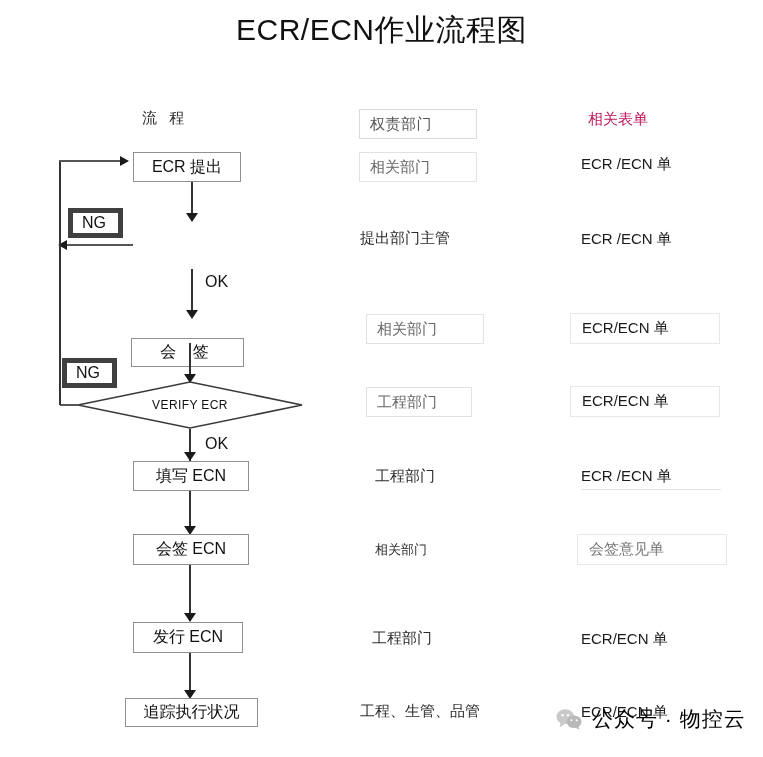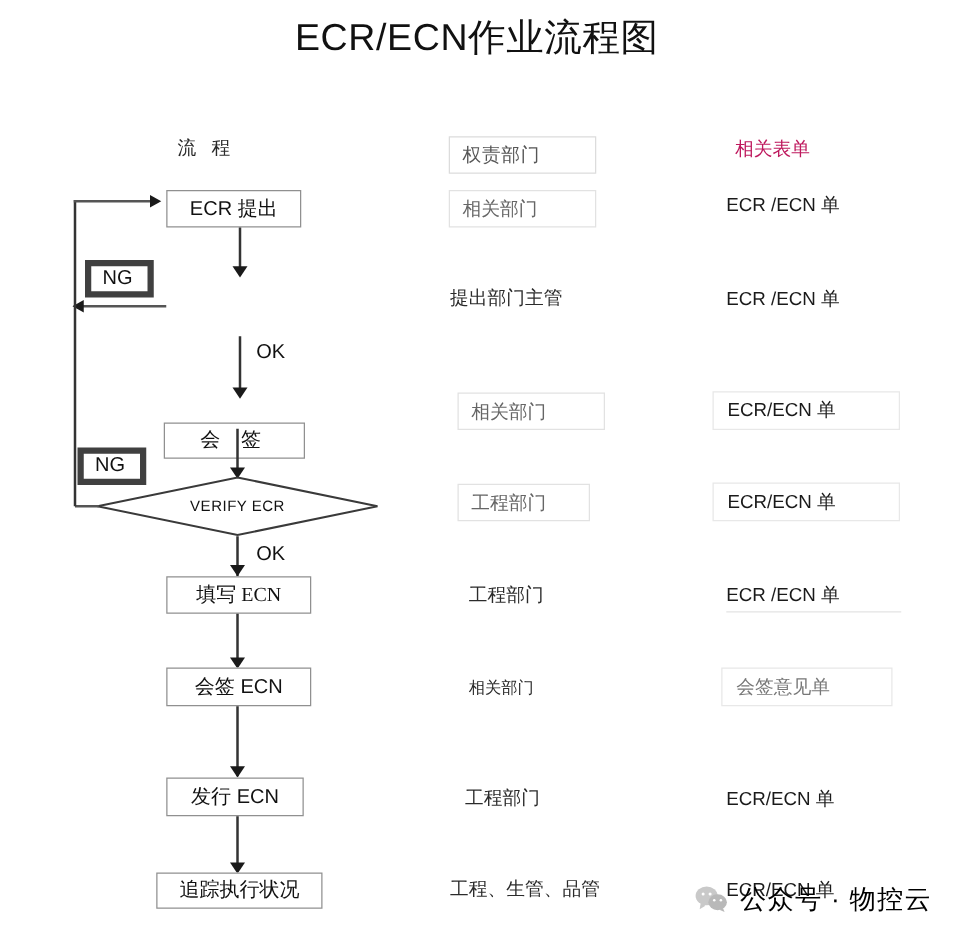--- a/index.html
+++ b/index.html
@@ -224,21 +224,21 @@
 
   <div class="hline" style="left:60px; top:404px; width:19px;"></div>
   <div class="vline" style="left:59px; top:244px; height:161px;"></div>
 
   <div class="tag bordered" style="left:62px; top:358px; width:55px; height:30px;">NG</div>
 
   <div class="vline" style="left:189px; top:429px; height:34px;"></div>
   <div class="arrow-down" style="left:184px; top:452px;"></div>
   <div class="tag" style="left:196px; top:430px; width:48px; height:28px;">OK</div>
 
-  <div class="pbox" style="left:133px; top:461px; width:116px; height:30px;font-family:Liberation Serif, serif;">填写 ECN</div>
+  <div class="pbox" style="left:133px; top:461px; width:116px; height:30px;">填写 ECN</div>
 
   <div class="vline" style="left:189px; top:491px; height:42px;"></div>
   <div class="arrow-down" style="left:184px; top:526px;"></div>
 
   <div class="pbox" style="left:133px; top:534px; width:116px; height:31px;">会签 ECN</div>
 
   <div class="vline" style="left:189px; top:565px; height:56px;"></div>
   <div class="arrow-down" style="left:184px; top:613px;"></div>
 
   <div class="pbox" style="left:133px; top:622px; width:110px; height:31px;">发行 ECN</div>
@@ -255,21 +255,21 @@
   <div class="owner plain" style="left:375px; top:465px; width:120px; height:22px;">工程部门</div>
   <div class="owner plain" style="left:375px; top:540px; width:120px; height:20px; font-size:13px;">相关部门</div>
   <div class="owner plain" style="left:372px; top:627px; width:120px; height:22px;">工程部门</div>
   <div class="owner plain" style="left:360px; top:700px; width:160px; height:22px;">工程、生管、品管</div>
 
   <div class="form" style="left:581px; top:152px; width:140px; height:24px;">ECR /ECN 单</div>
   <div class="form" style="left:581px; top:227px; width:140px; height:24px;">ECR /ECN 单</div>
   <div class="form bordered" style="left:570px; top:313px; width:150px; height:31px;">ECR/ECN 单</div>
   <div class="form bordered" style="left:570px; top:386px; width:150px; height:31px;">ECR/ECN 单</div>
   <div class="form underlined" style="left:581px; top:464px; width:140px; height:26px;">ECR /ECN 单</div>
-  <div class="form bordered muted" style="left:577px; top:534px; width:137px; height:31px;text-align:right;">会签意见单</div>
+  <div class="form bordered muted" style="left:577px; top:534px; width:150px; height:31px;text-align:right;">会签意见单</div>
   <div class="form" style="left:581px; top:627px; width:140px; height:24px;">ECR/ECN 单</div>
   <div class="form" style="left:581px; top:700px; width:140px; height:24px;">ECR/ECN 单</div>
 
   <div class="watermark">
     <span>
       <svg class="wechat-icon" viewBox="0 0 28 23">
         <ellipse cx="10" cy="9" rx="9.5" ry="8" fill="#c9c9c9"></ellipse>
         <polygon points="5,15 4,20.5 9,17.5" fill="#c9c9c9"></polygon>
         <ellipse cx="19.5" cy="14.5" rx="8" ry="6.8" fill="#b9b9b9"></ellipse>
         <polygon points="24,19.5 25.5,23 21,21" fill="#b9b9b9"></polygon>

